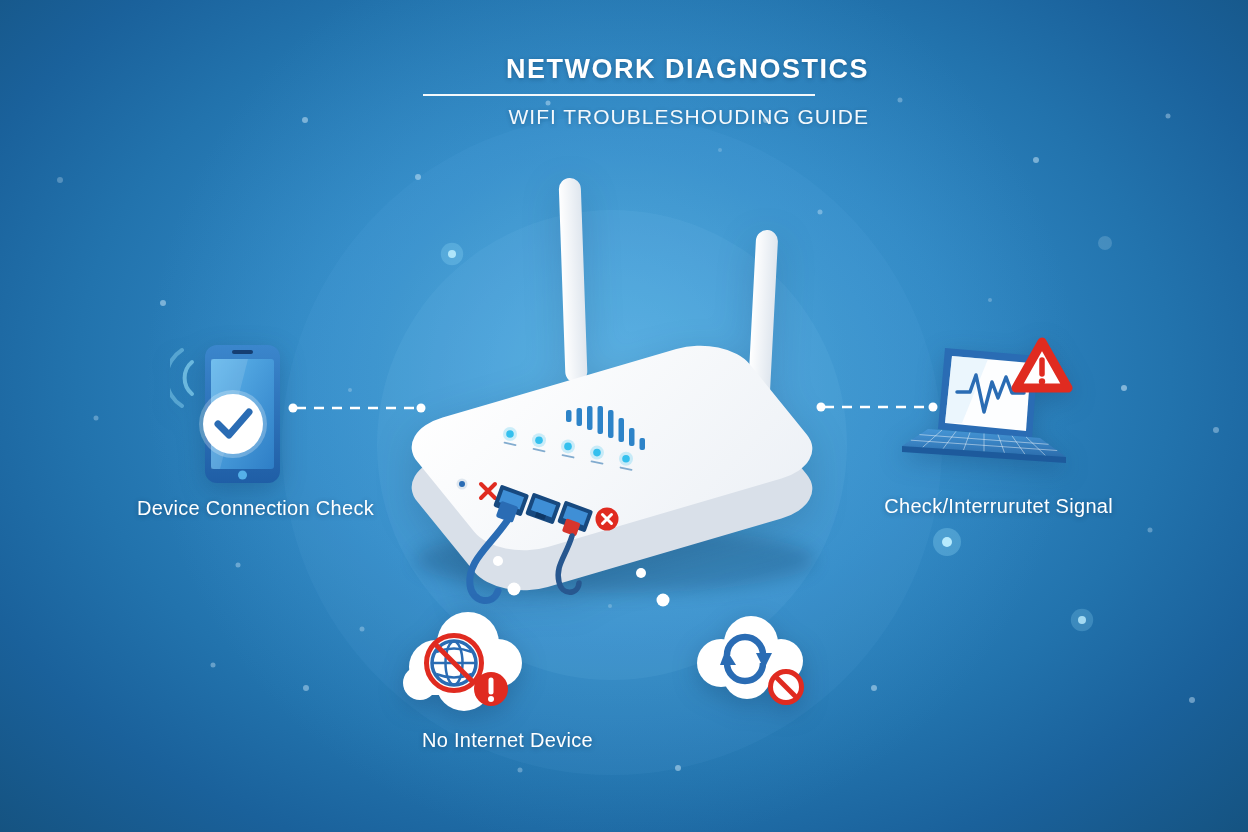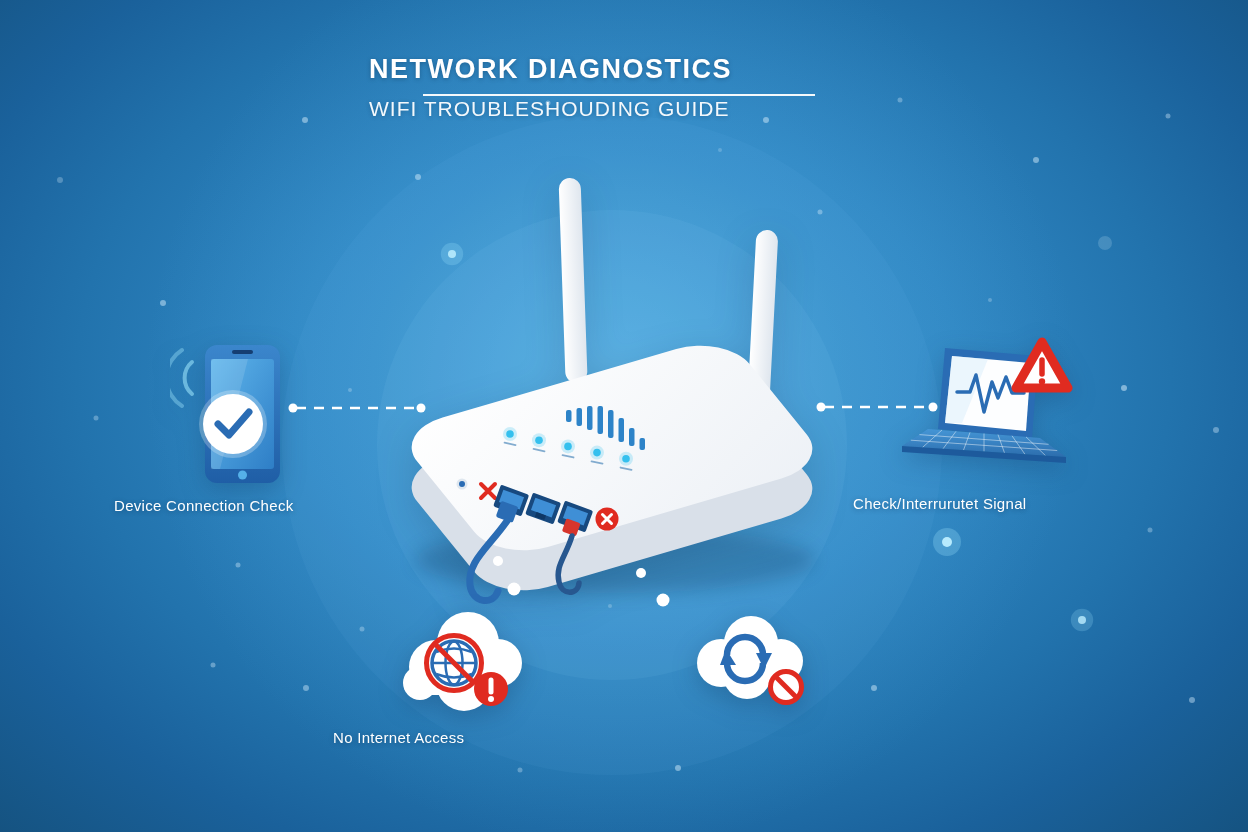--- a/index.html
+++ b/index.html
@@ -8,25 +8,25 @@
     position:relative;width:1248px;height:832px;overflow:hidden;
     font-family:"Liberation Sans",sans-serif;color:#fff;
     background:
       radial-gradient(circle at 49% 46%, rgba(110,195,240,.45) 0%, rgba(80,170,225,.25) 30%, rgba(50,120,180,0) 60%),
       radial-gradient(ellipse at 50% 45%, #3f9ad2 0%, #2f86c2 38%, #2273ad 62%, #1a619b 80%, #155381 100%);
   }
   .ring{position:absolute;border-radius:50%}
   .r1{left:282px;top:115px;width:660px;height:660px;background:rgba(140,210,250,.06)}
   .r2{left:377px;top:210px;width:470px;height:470px;background:rgba(150,215,250,.08)}
   .overlay-svg{position:absolute;left:0;top:0;width:1248px;height:832px}
-  .header{position:absolute;left:369px;top:54px;width:500px;text-align:left}
+  .header{position:absolute;left:369px;top:54px;width:500px;text-align:right}
   .title{font-size:27px;font-weight:600;letter-spacing:1.5px;text-shadow:0 1px 4px rgba(10,40,70,.35)}
   .divider{width:392px;margin:9px auto 0;border-top:2px solid rgba(255,255,255,.95)}
-  .subtitle{font-size:21px;font-weight:400;letter-spacing:1px;margin-top:1px;color:#f3f8fc;text-shadow:0 1px 4px rgba(10,40,70,.3)}
-  .label{position:absolute;width:260px;text-align:left;font-size:15px;letter-spacing:.3px;color:#fff;text-shadow:0 1px 5px rgba(8,38,70,.4)}
+  .subtitle{font-size:21px;font-weight:400;letter-spacing:1px;margin-top:9px;color:#f3f8fc;text-shadow:0 1px 4px rgba(10,40,70,.3)}
+  .label{position:absolute;width:260px;text-align:right;font-size:20px;letter-spacing:.3px;color:#fff;text-shadow:0 1px 5px rgba(8,38,70,.4)}
   .lbl-device{left:114px;top:497px}
   .lbl-weak{left:853px;top:495px}
   .lbl-nointernet{left:333px;top:729px}
   .lbl-ipconflict{left:621px;top:729px}
   .art{position:absolute}
   .phone-art{left:170px;top:318px;width:170px;height:185px;filter:drop-shadow(0 7px 12px rgba(12,45,85,.25))}
   .router-art{left:370px;top:150px;width:500px;height:470px;filter:drop-shadow(0 10px 18px rgba(12,45,85,.2))}
   .laptop-art{left:900px;top:330px;width:190px;height:150px;filter:drop-shadow(0 7px 12px rgba(12,45,85,.25))}
   .cloud1-art{left:390px;top:593px;width:150px;height:130px;filter:drop-shadow(0 7px 12px rgba(12,45,85,.28))}
   .cloud2-art{left:683px;top:603px;width:135px;height:112px;filter:drop-shadow(0 7px 12px rgba(12,45,85,.28))}
@@ -306,15 +306,15 @@
         <circle cx="514" cy="589" r="6.5"></circle>
     </g>
     <g fill="#ffffff">
       <circle cx="641" cy="573" r="5"></circle>
         <circle cx="663" cy="600" r="6.5"></circle>
     </g>
   </svg>
 
   <div class="label lbl-device">Device Connection Check</div>
   <div class="label lbl-weak">Check/Interrurutet Signal</div>
-  <div class="label lbl-nointernet">No Internet Access</div>
+  <div class="label lbl-nointernet">No Internet Device</div>
 
 </div>
 
 </body></html>

